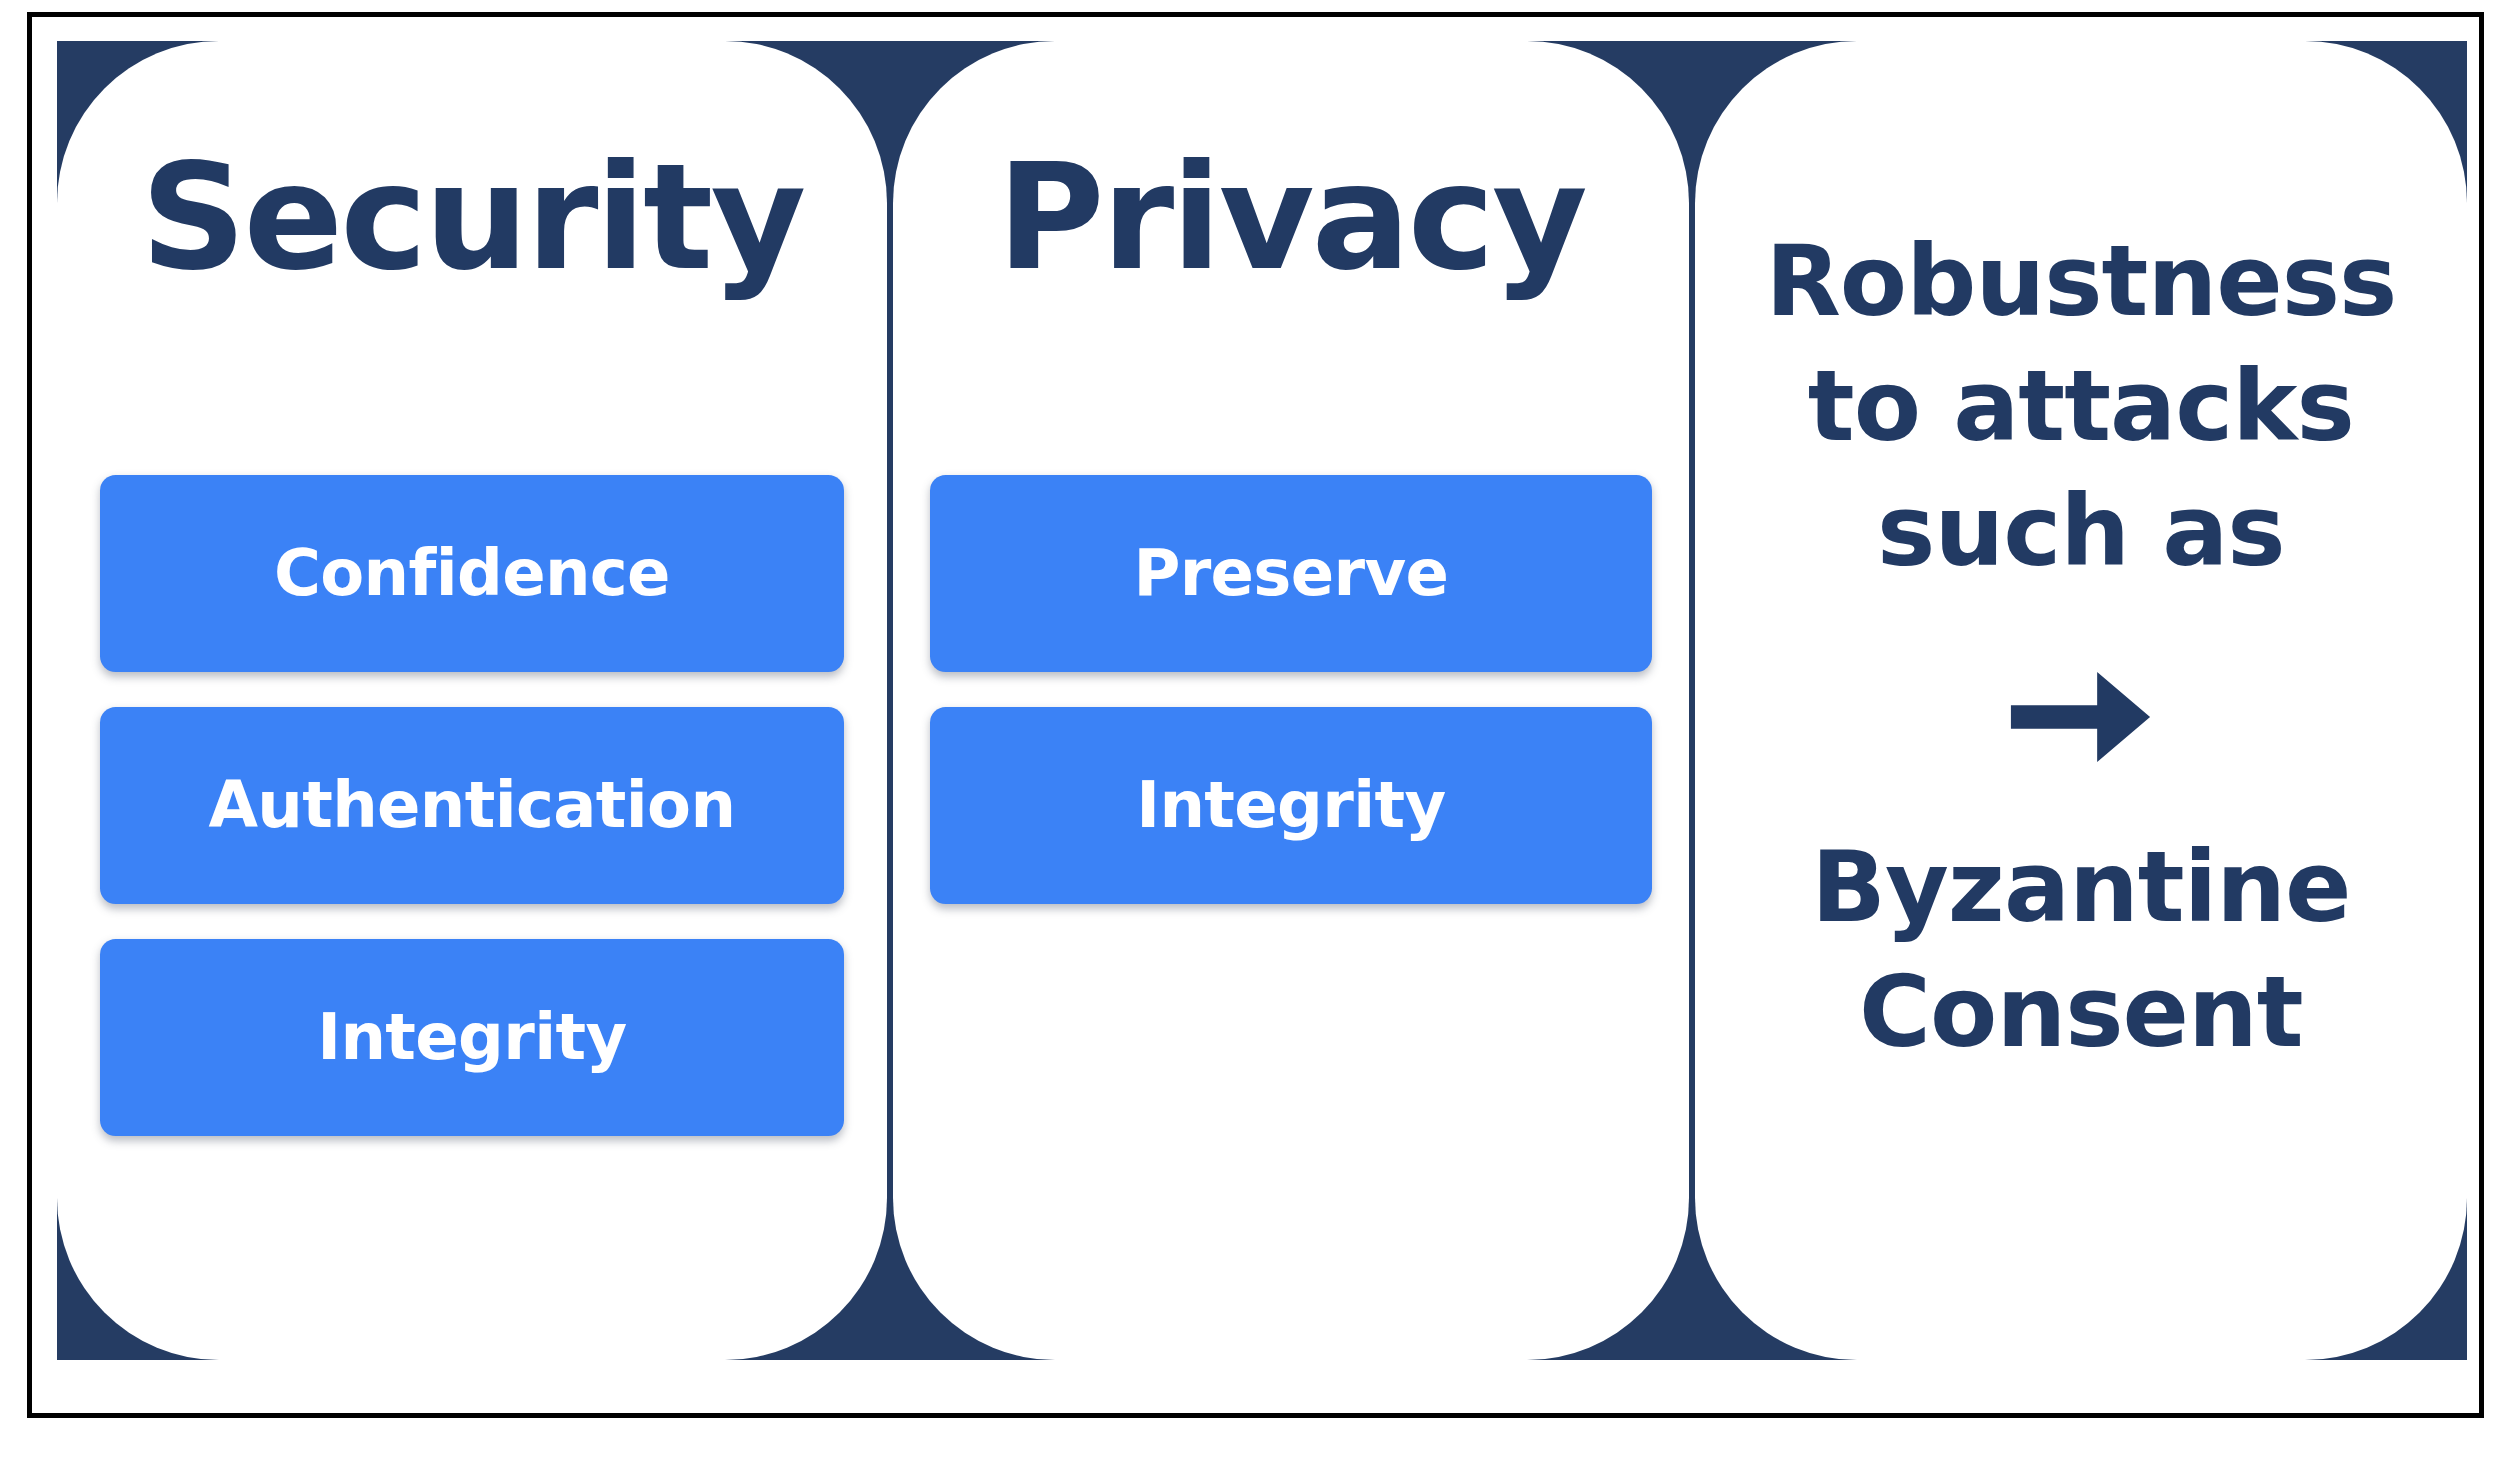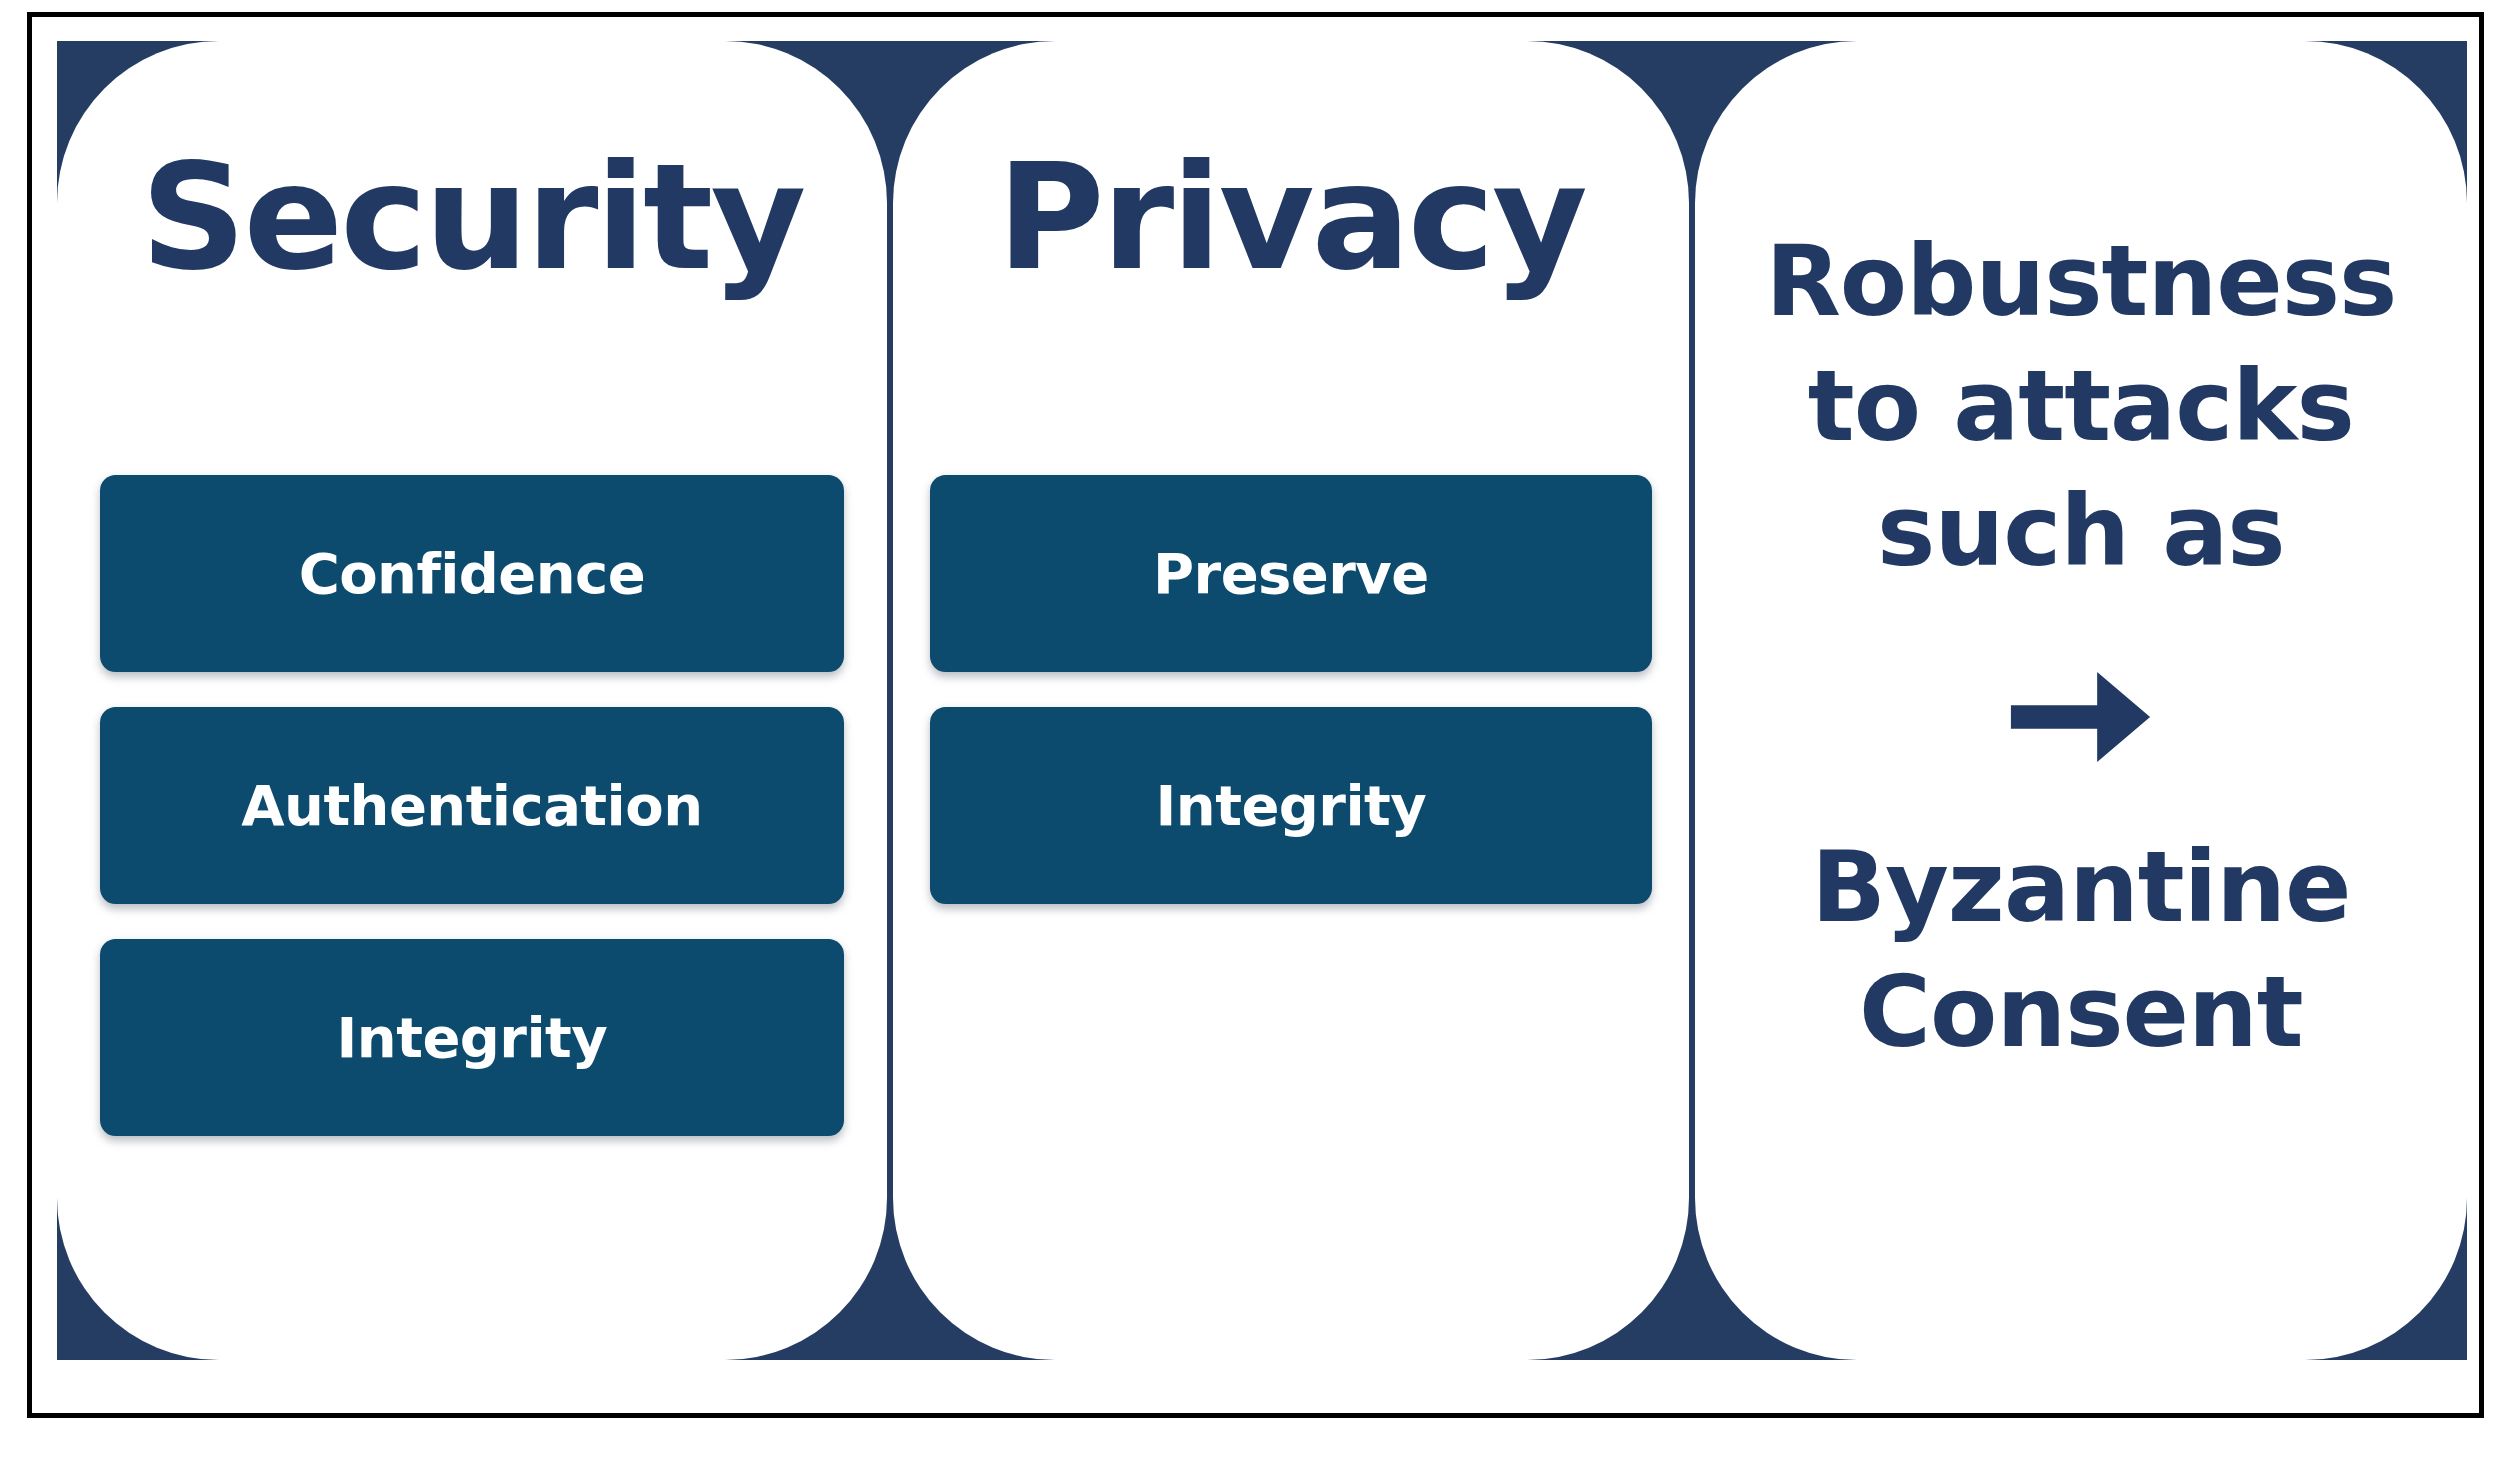--- a/index.html
+++ b/index.html
@@ -87,30 +87,30 @@
     left: 43px;
     right: 43px;
     top: 434px;
   }
   #card-privacy .chip-stack { left: 37px; right: 37px; }
 
   .chip {
     position: relative;
     height: 197px;
     margin-bottom: 35px;
-    background: #0c4a6e;
+    background: #3b82f6;
     border-radius: 15.7px;
     box-shadow: 0 4.9px 8.8px rgba(60,70,90,0.35);
     display: flex;
     align-items: center;
     justify-content: center;
     color: #ffffff;
     font-family: "DejaVu Sans", "Liberation Sans", sans-serif;
     font-weight: bold;
-    font-size: 56px;
+    font-size: 64px;
     letter-spacing: -0.01em;
     white-space: nowrap;
   }
   .chip:last-child { margin-bottom: 0; }
 
   
   #robustness-body {
     position: absolute;
     left: 51px;
     right: 51px;

